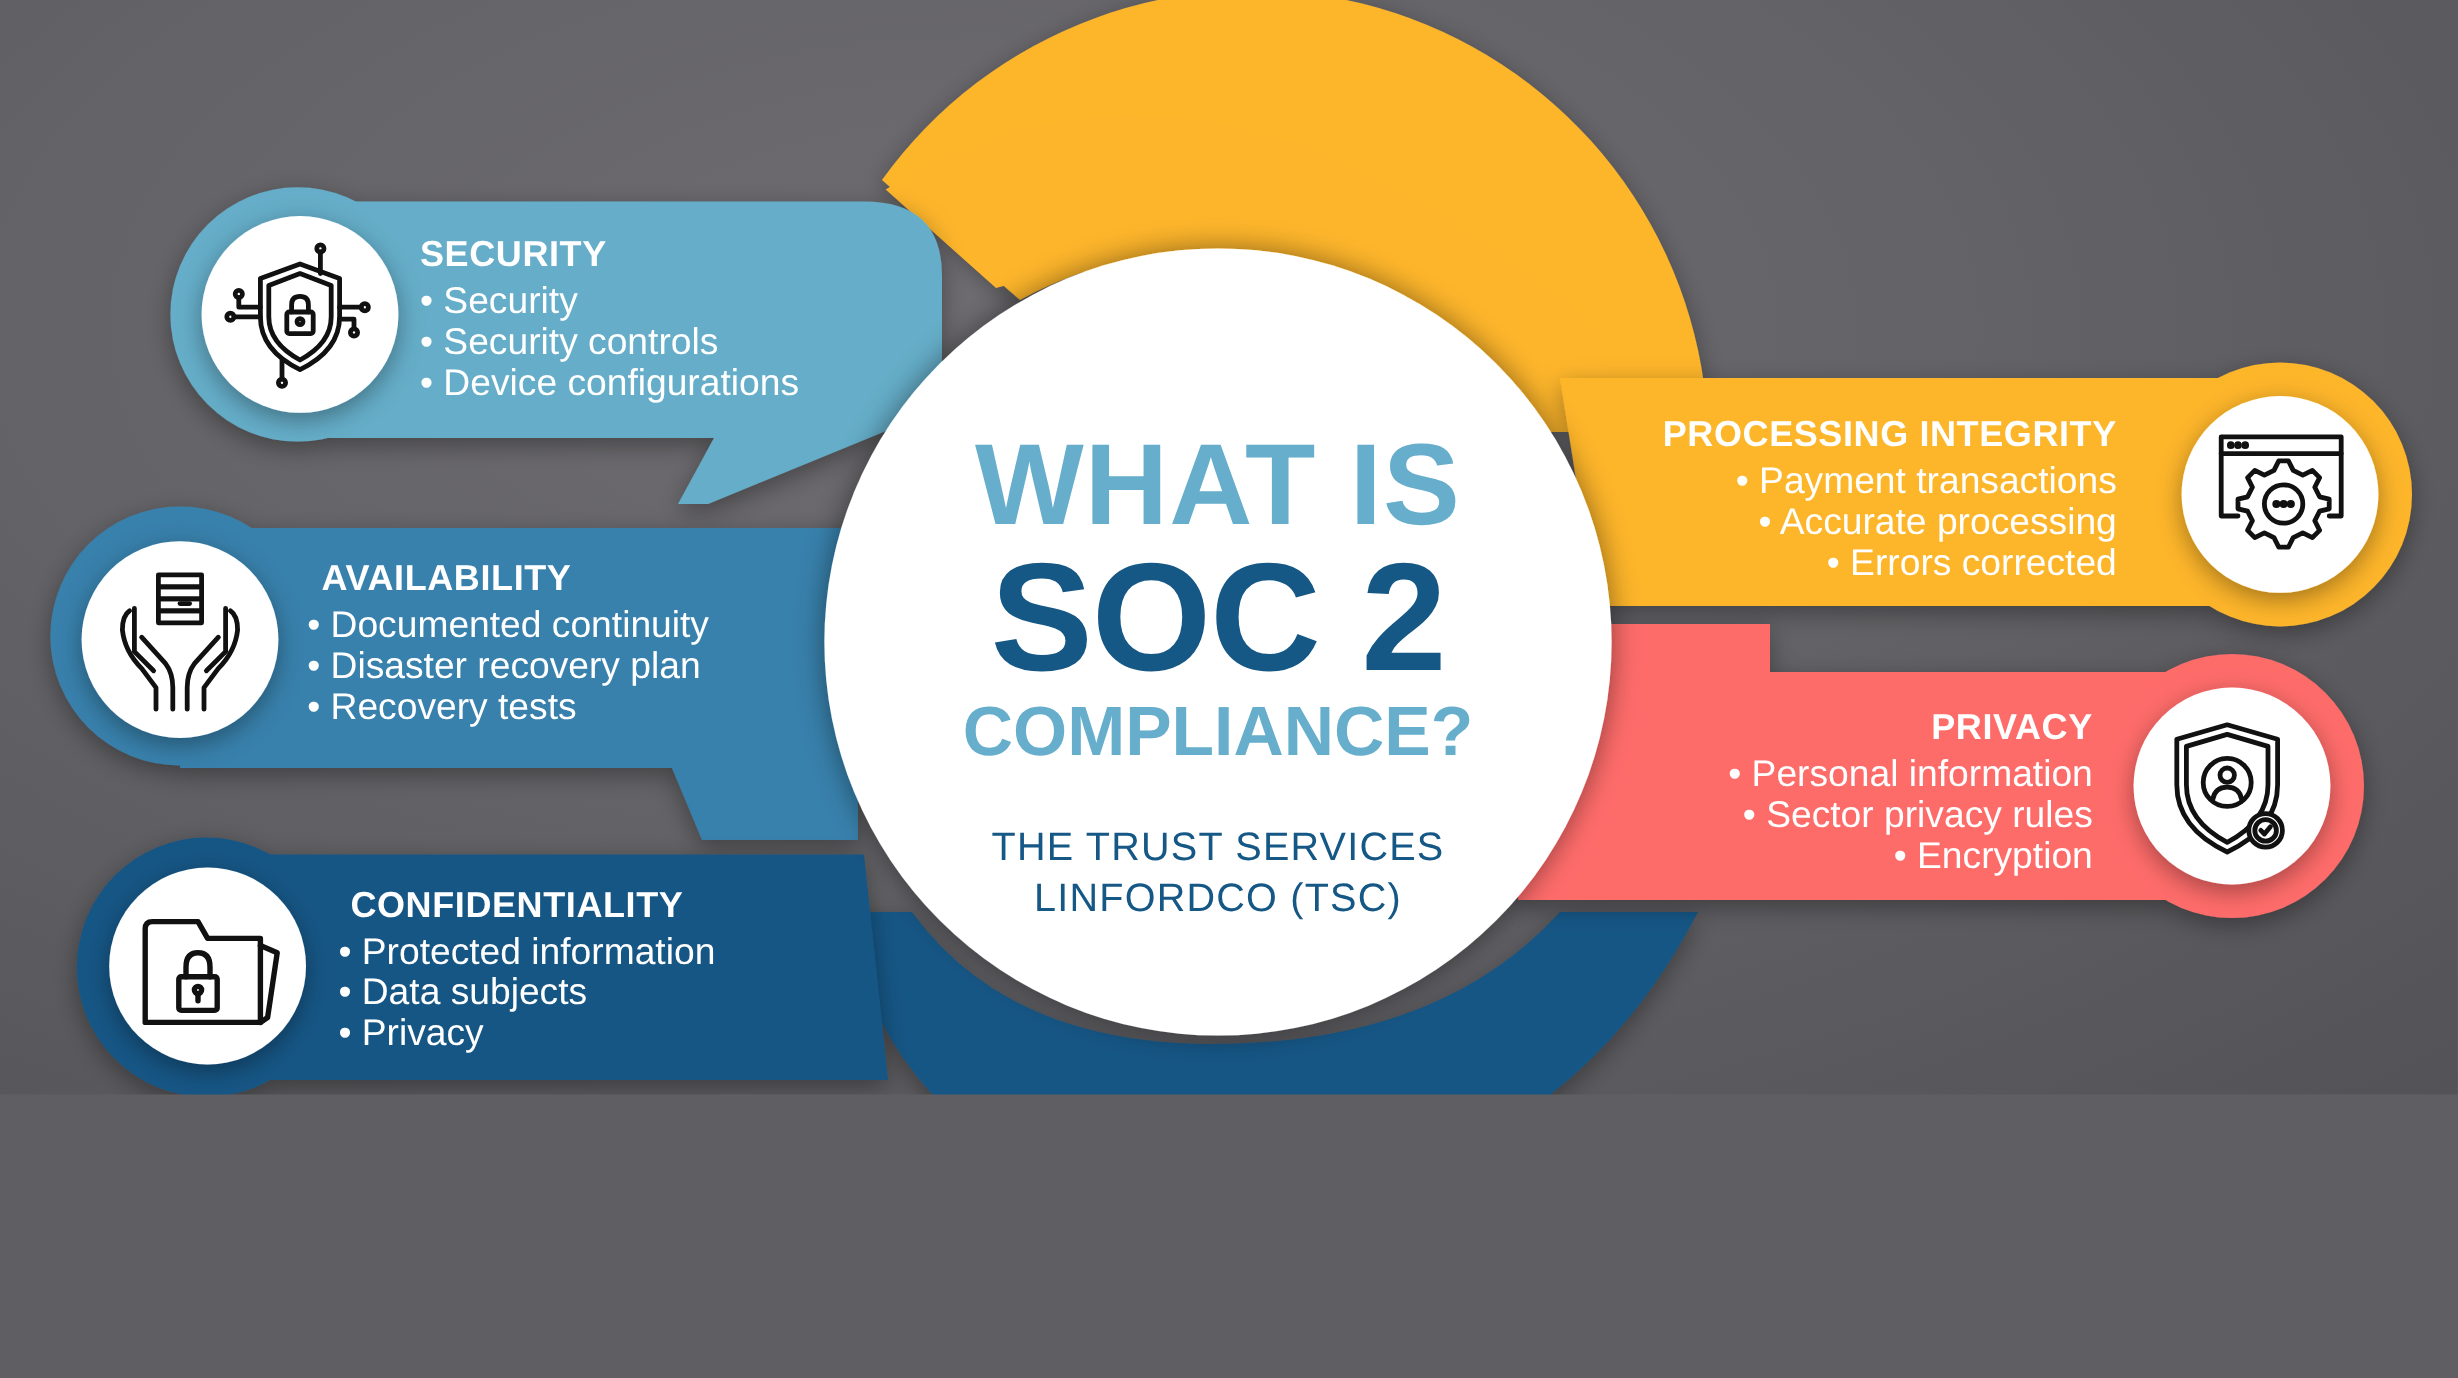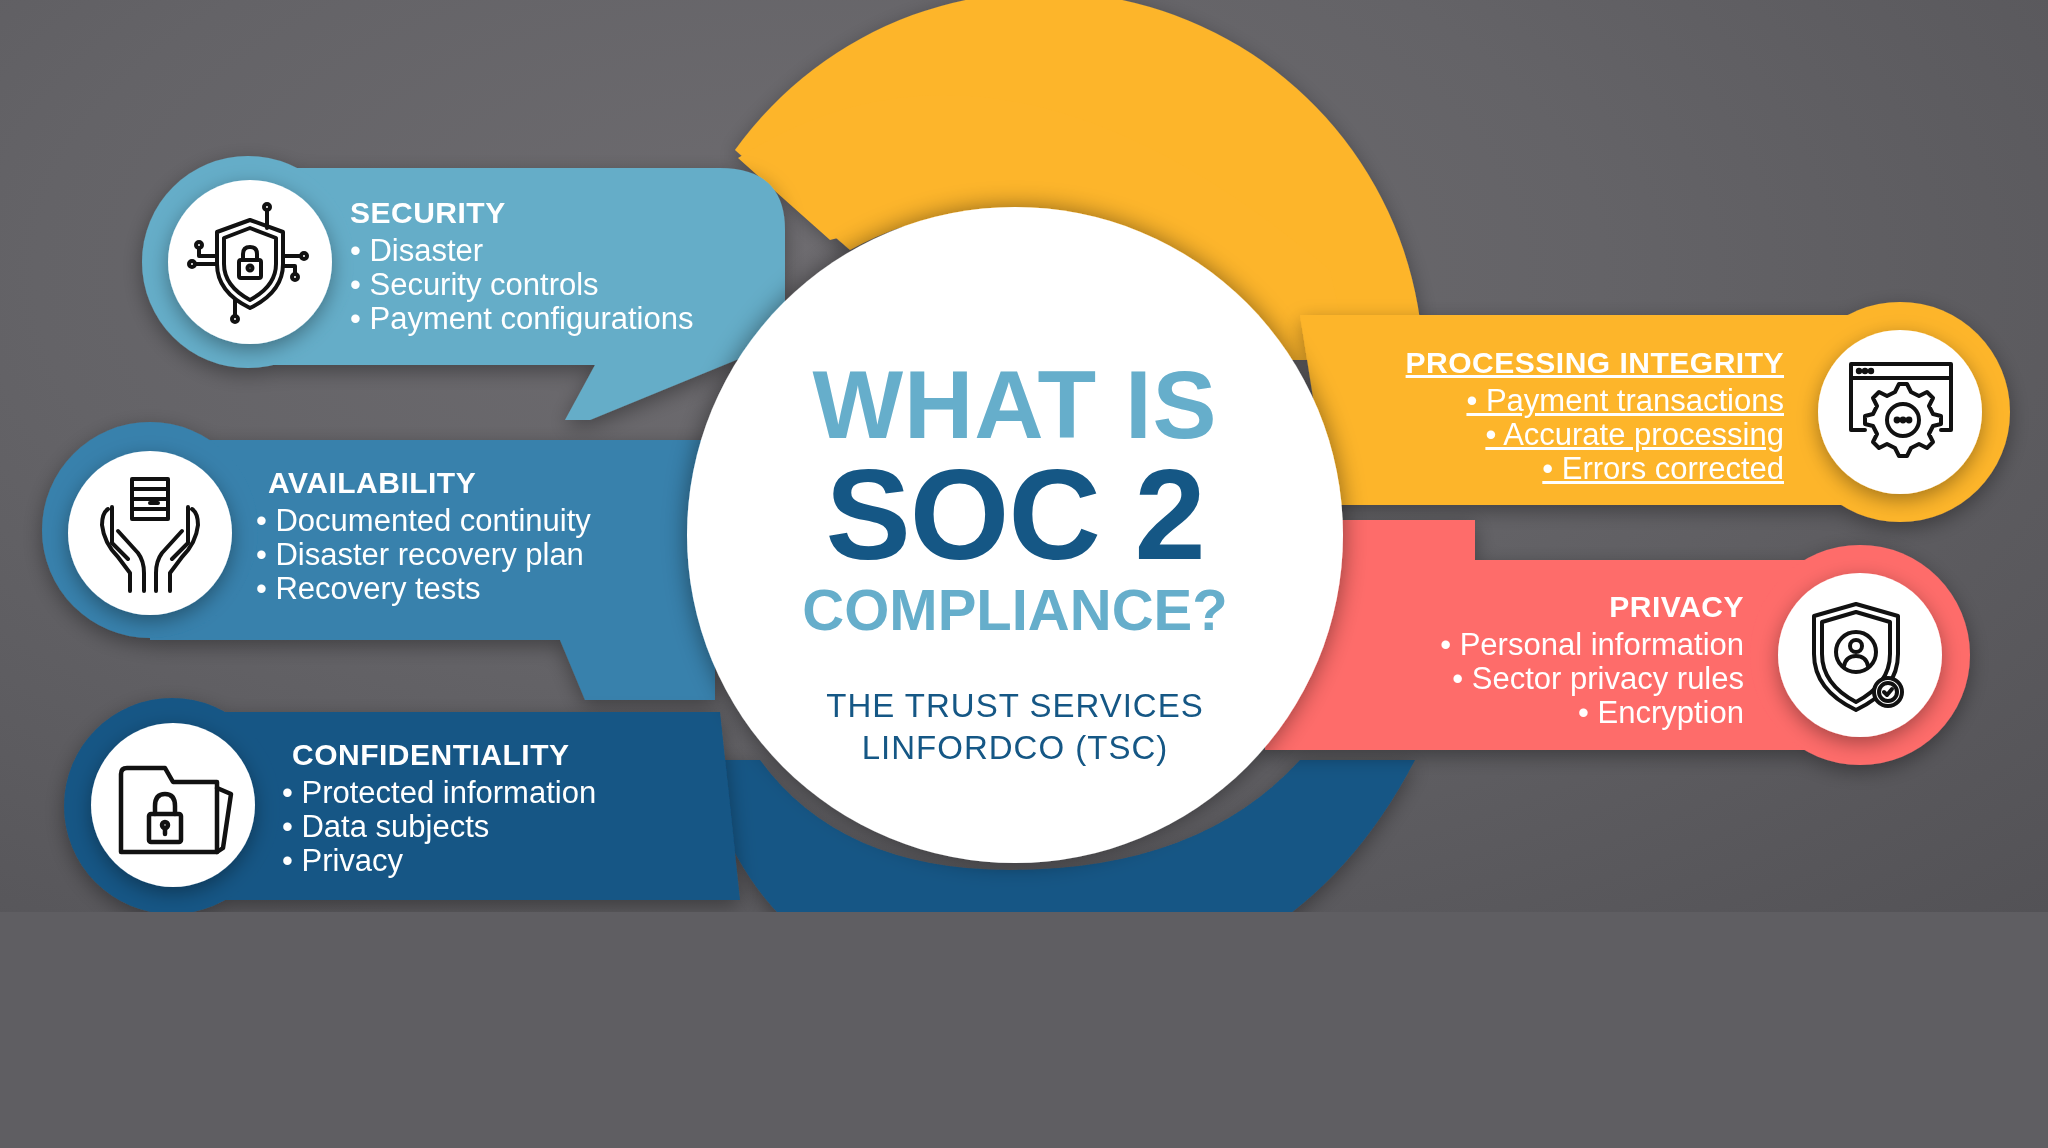--- a/index.html
+++ b/index.html
@@ -146,40 +146,40 @@
       <circle cx="50" cy="48" r="6"></circle>
       <path d="M38 68 Q40 58 50 58 Q60 58 62 68"></path>
       <circle cx="82" cy="94" r="14" fill="#fff"></circle>
       <circle cx="82" cy="94" r="9"></circle>
       <path d="M78 94 L81 97 L86 91"></path>
     </svg>
   </div>
 
   <div class="txt" style="left:350px; top:196px;">
     <div class="title">SECURITY</div>
-    <div class="bul">• Disaster</div>
+    <div class="bul">• Security</div>
     <div class="bul">• Security controls</div>
-    <div class="bul">• Payment configurations</div>
+    <div class="bul">• Device configurations</div>
   </div>
 
   <div class="txt" style="left:256px; top:466px;">
     <div class="title" style="padding-left:12px;">AVAILABILITY</div>
     <div class="bul">• Documented continuity</div>
     <div class="bul">• Disaster recovery plan</div>
     <div class="bul">• Recovery tests</div>
   </div>
 
   <div class="txt" style="left:282px; top:738px;">
     <div class="title" style="padding-left:10px;">CONFIDENTIALITY</div>
     <div class="bul">• Protected information</div>
     <div class="bul">• Data subjects</div>
     <div class="bul">• Privacy</div>
   </div>
 
-  <div class="txt right" style="right:264px; top:346px;text-decoration:underline;">
+  <div class="txt right" style="right:284px; top:346px;">
     <div class="title">PROCESSING INTEGRITY</div>
     <div class="bul">• Payment transactions</div>
     <div class="bul">• Accurate processing</div>
     <div class="bul">• Errors corrected</div>
   </div>
 
   <div class="txt right" style="right:304px; top:590px;">
     <div class="title">PRIVACY</div>
     <div class="bul">• Personal information</div>
     <div class="bul">• Sector privacy rules</div>

